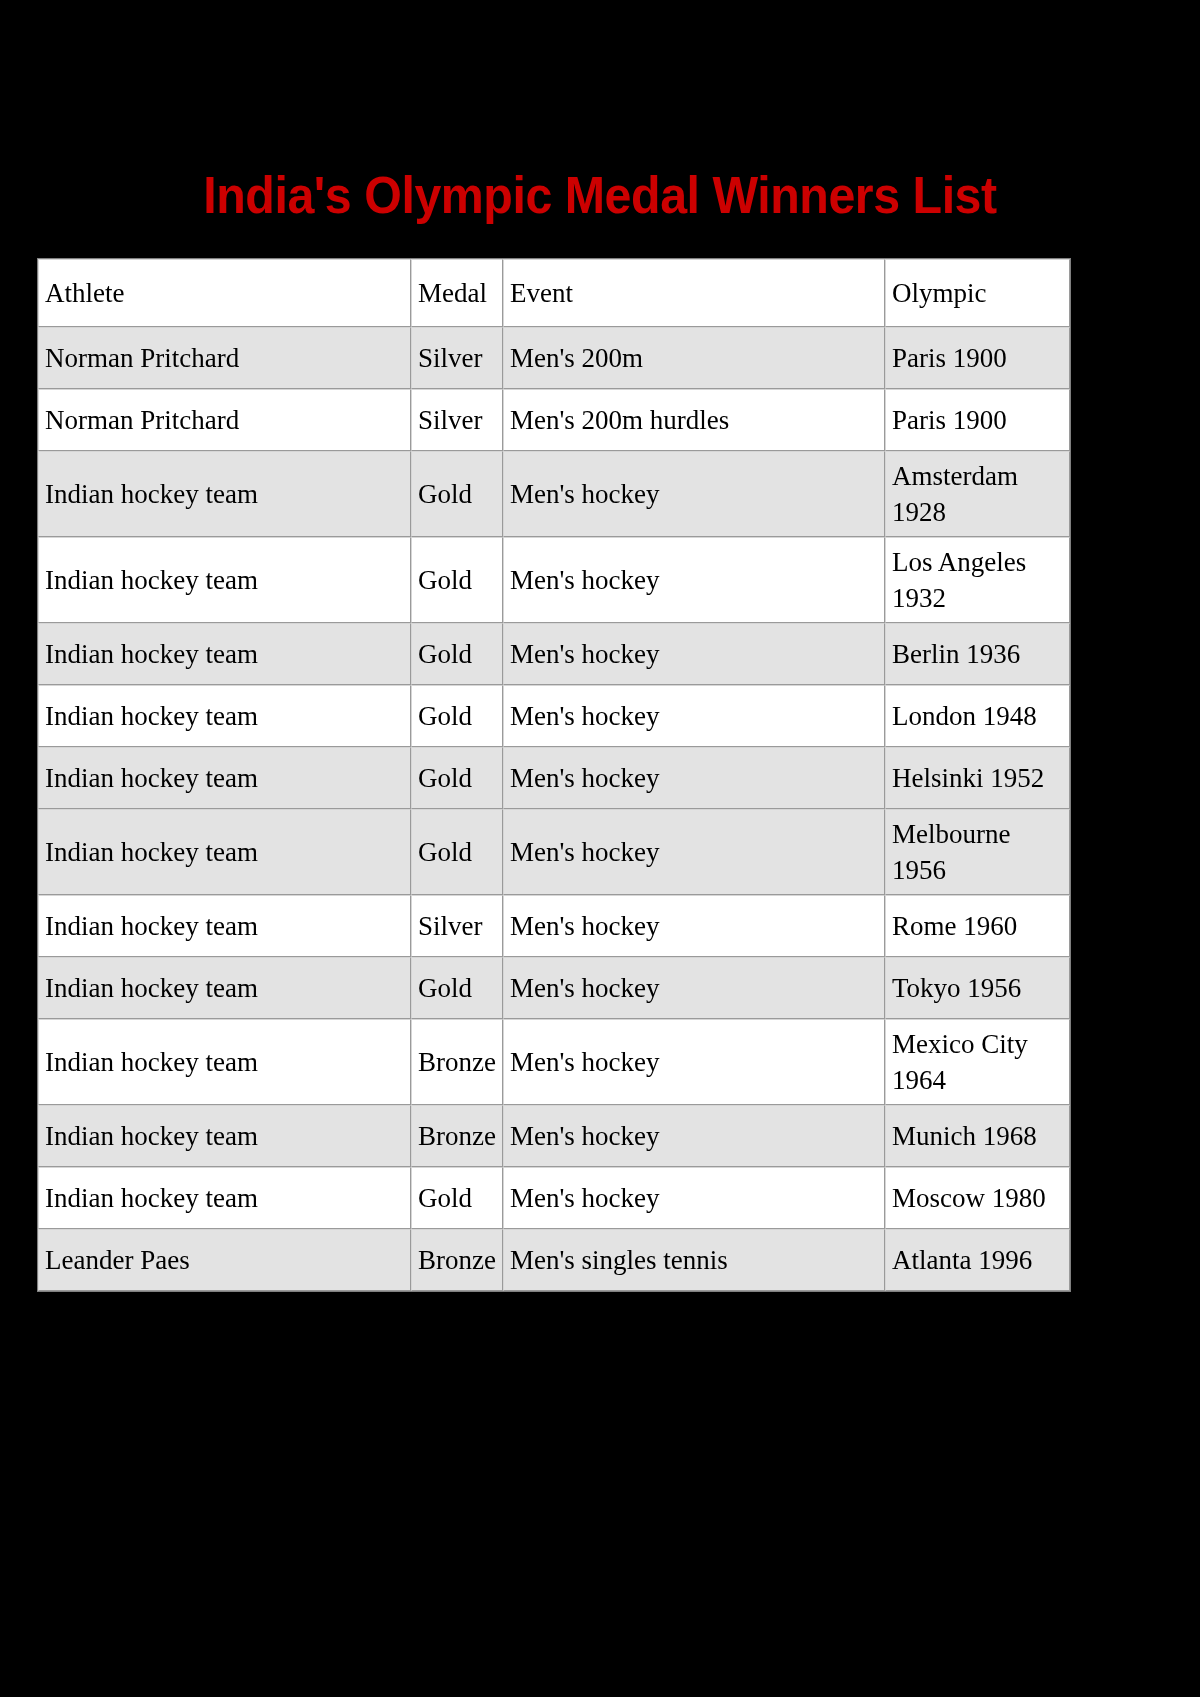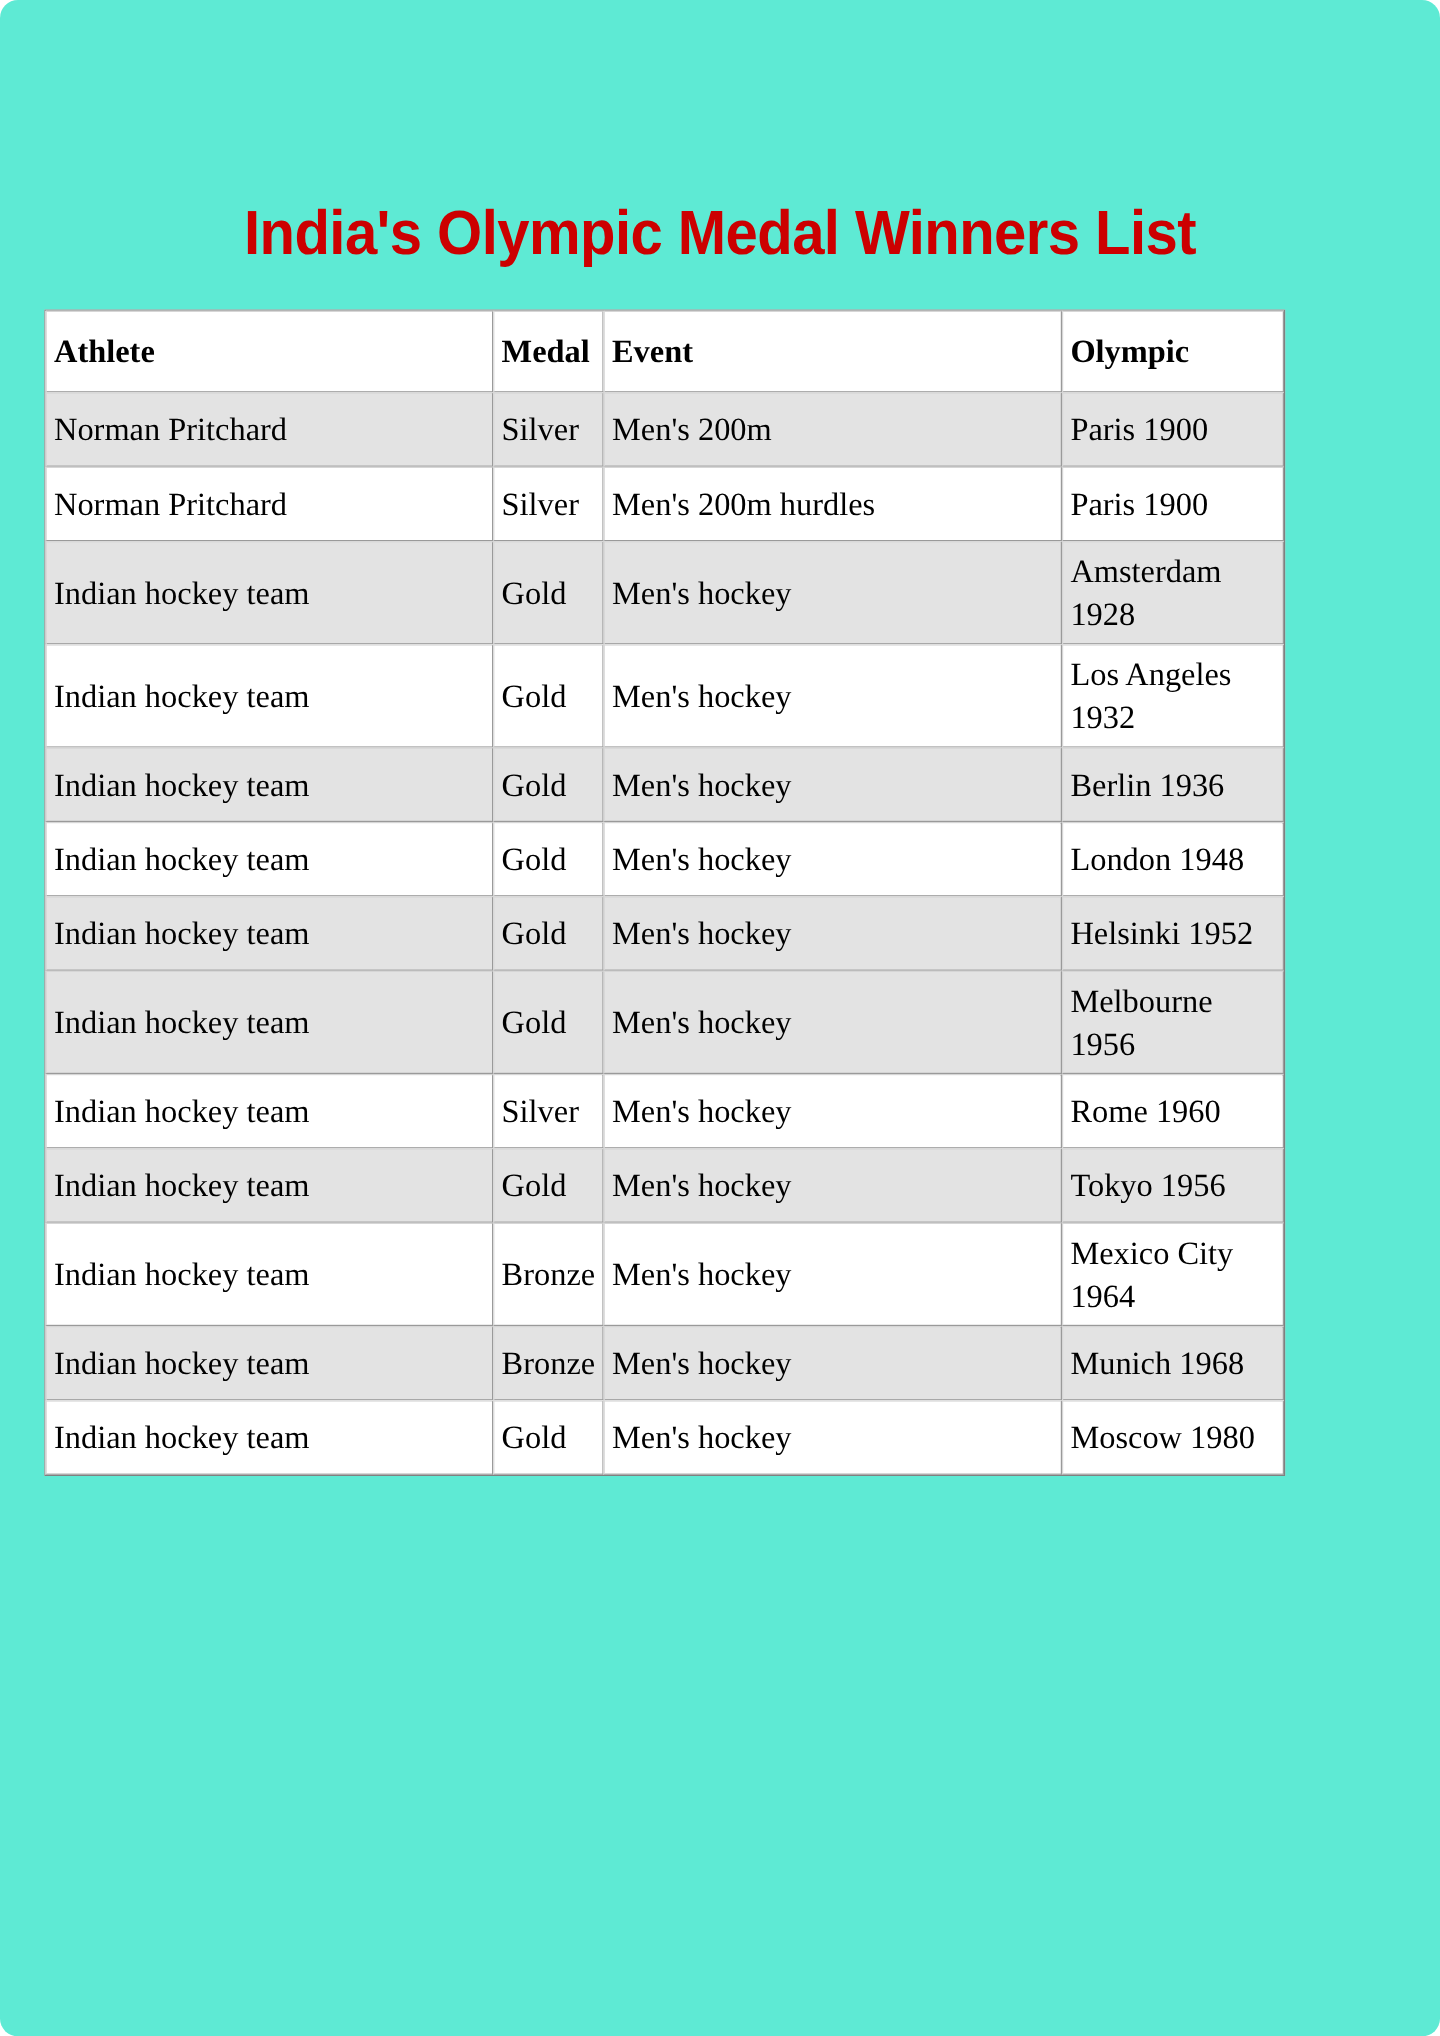--- a/index.html
+++ b/index.html
@@ -12,23 +12,22 @@
     width: 1200px;
     height: 1697px;
     font-family: "Liberation Serif", "DejaVu Serif", serif;
     color: #000000;
     overflow: hidden;
   }
   .page {
     width: 1200px;
     height: 1697px;
     position: relative;
-    background: #5eead4;
+    background: #000000;
     box-sizing: border-box;
-    border-radius: 15px;
   }
   .page-title {
     position: absolute;
     left: 0;
     top: 129px;
     width: 1200px;
     text-align: center;
     font-family: "Liberation Sans Narrow", "Liberation Sans", "DejaVu Sans", sans-serif;
     font-weight: bold;
     font-size: 52px;
@@ -66,21 +65,21 @@
     font-size: 27px;
     line-height: 36px;
     text-align: left;
     vertical-align: middle;
     font-weight: normal;
     white-space: normal;
     overflow: visible;
   }
   table.medals thead th {
     background: #ffffff;
-    font-weight: bold;
+    font-weight: normal;
     height: 54px;
   }
   table.medals tbody tr.shade td {
     background: #e3e3e3;
   }
   table.medals tbody tr.plain td {
     background: #ffffff;
   }
   table.medals tbody td {
     height: 48px;
@@ -184,17 +183,23 @@
             <td class="nowrap-cell">Bronze</td>
             <td class="nowrap-cell">Men's hockey</td>
             <td>Munich 1968</td>
           </tr>
           <tr class="plain">
             <td class="nowrap-cell">Indian hockey team</td>
             <td class="nowrap-cell">Gold</td>
             <td class="nowrap-cell">Men's hockey</td>
             <td>Moscow 1980</td>
           </tr>
+          <tr class="shade">
+            <td class="nowrap-cell">Leander Paes</td>
+            <td class="nowrap-cell">Bronze</td>
+            <td class="nowrap-cell">Men's singles tennis</td>
+            <td>Atlanta 1996</td>
+          </tr>
         </tbody>
     </table>
   </div>
 
 </div>
 
 </body></html>

